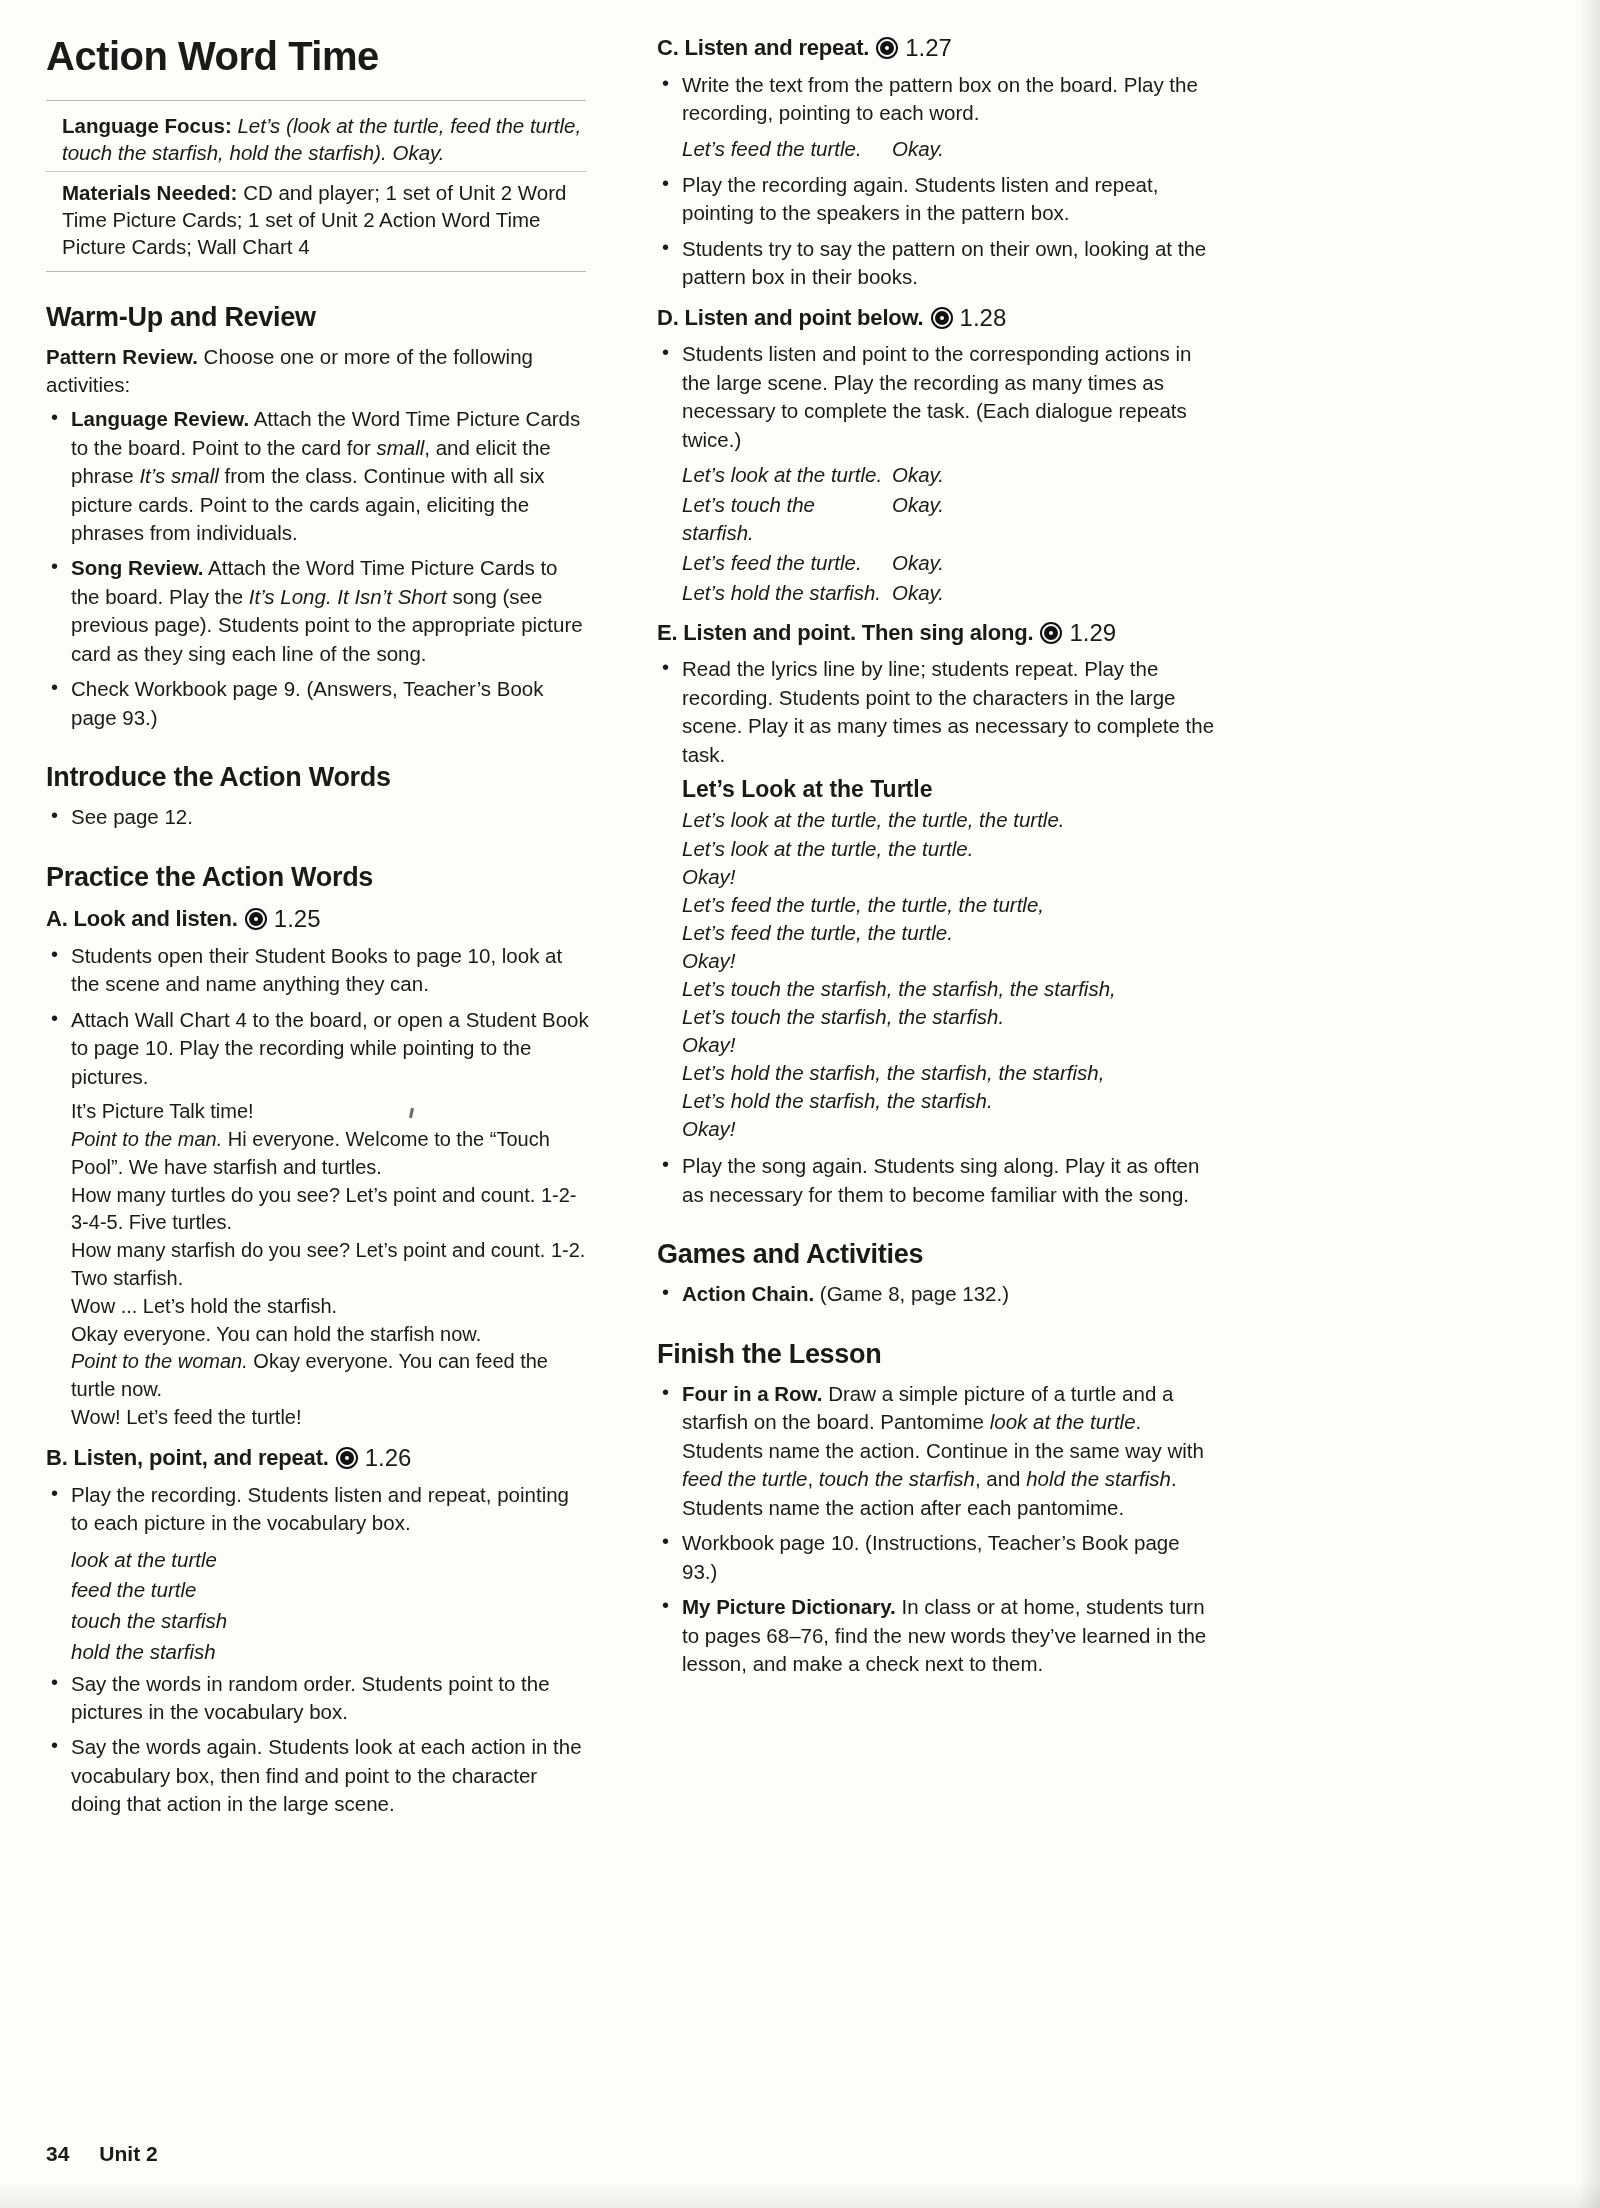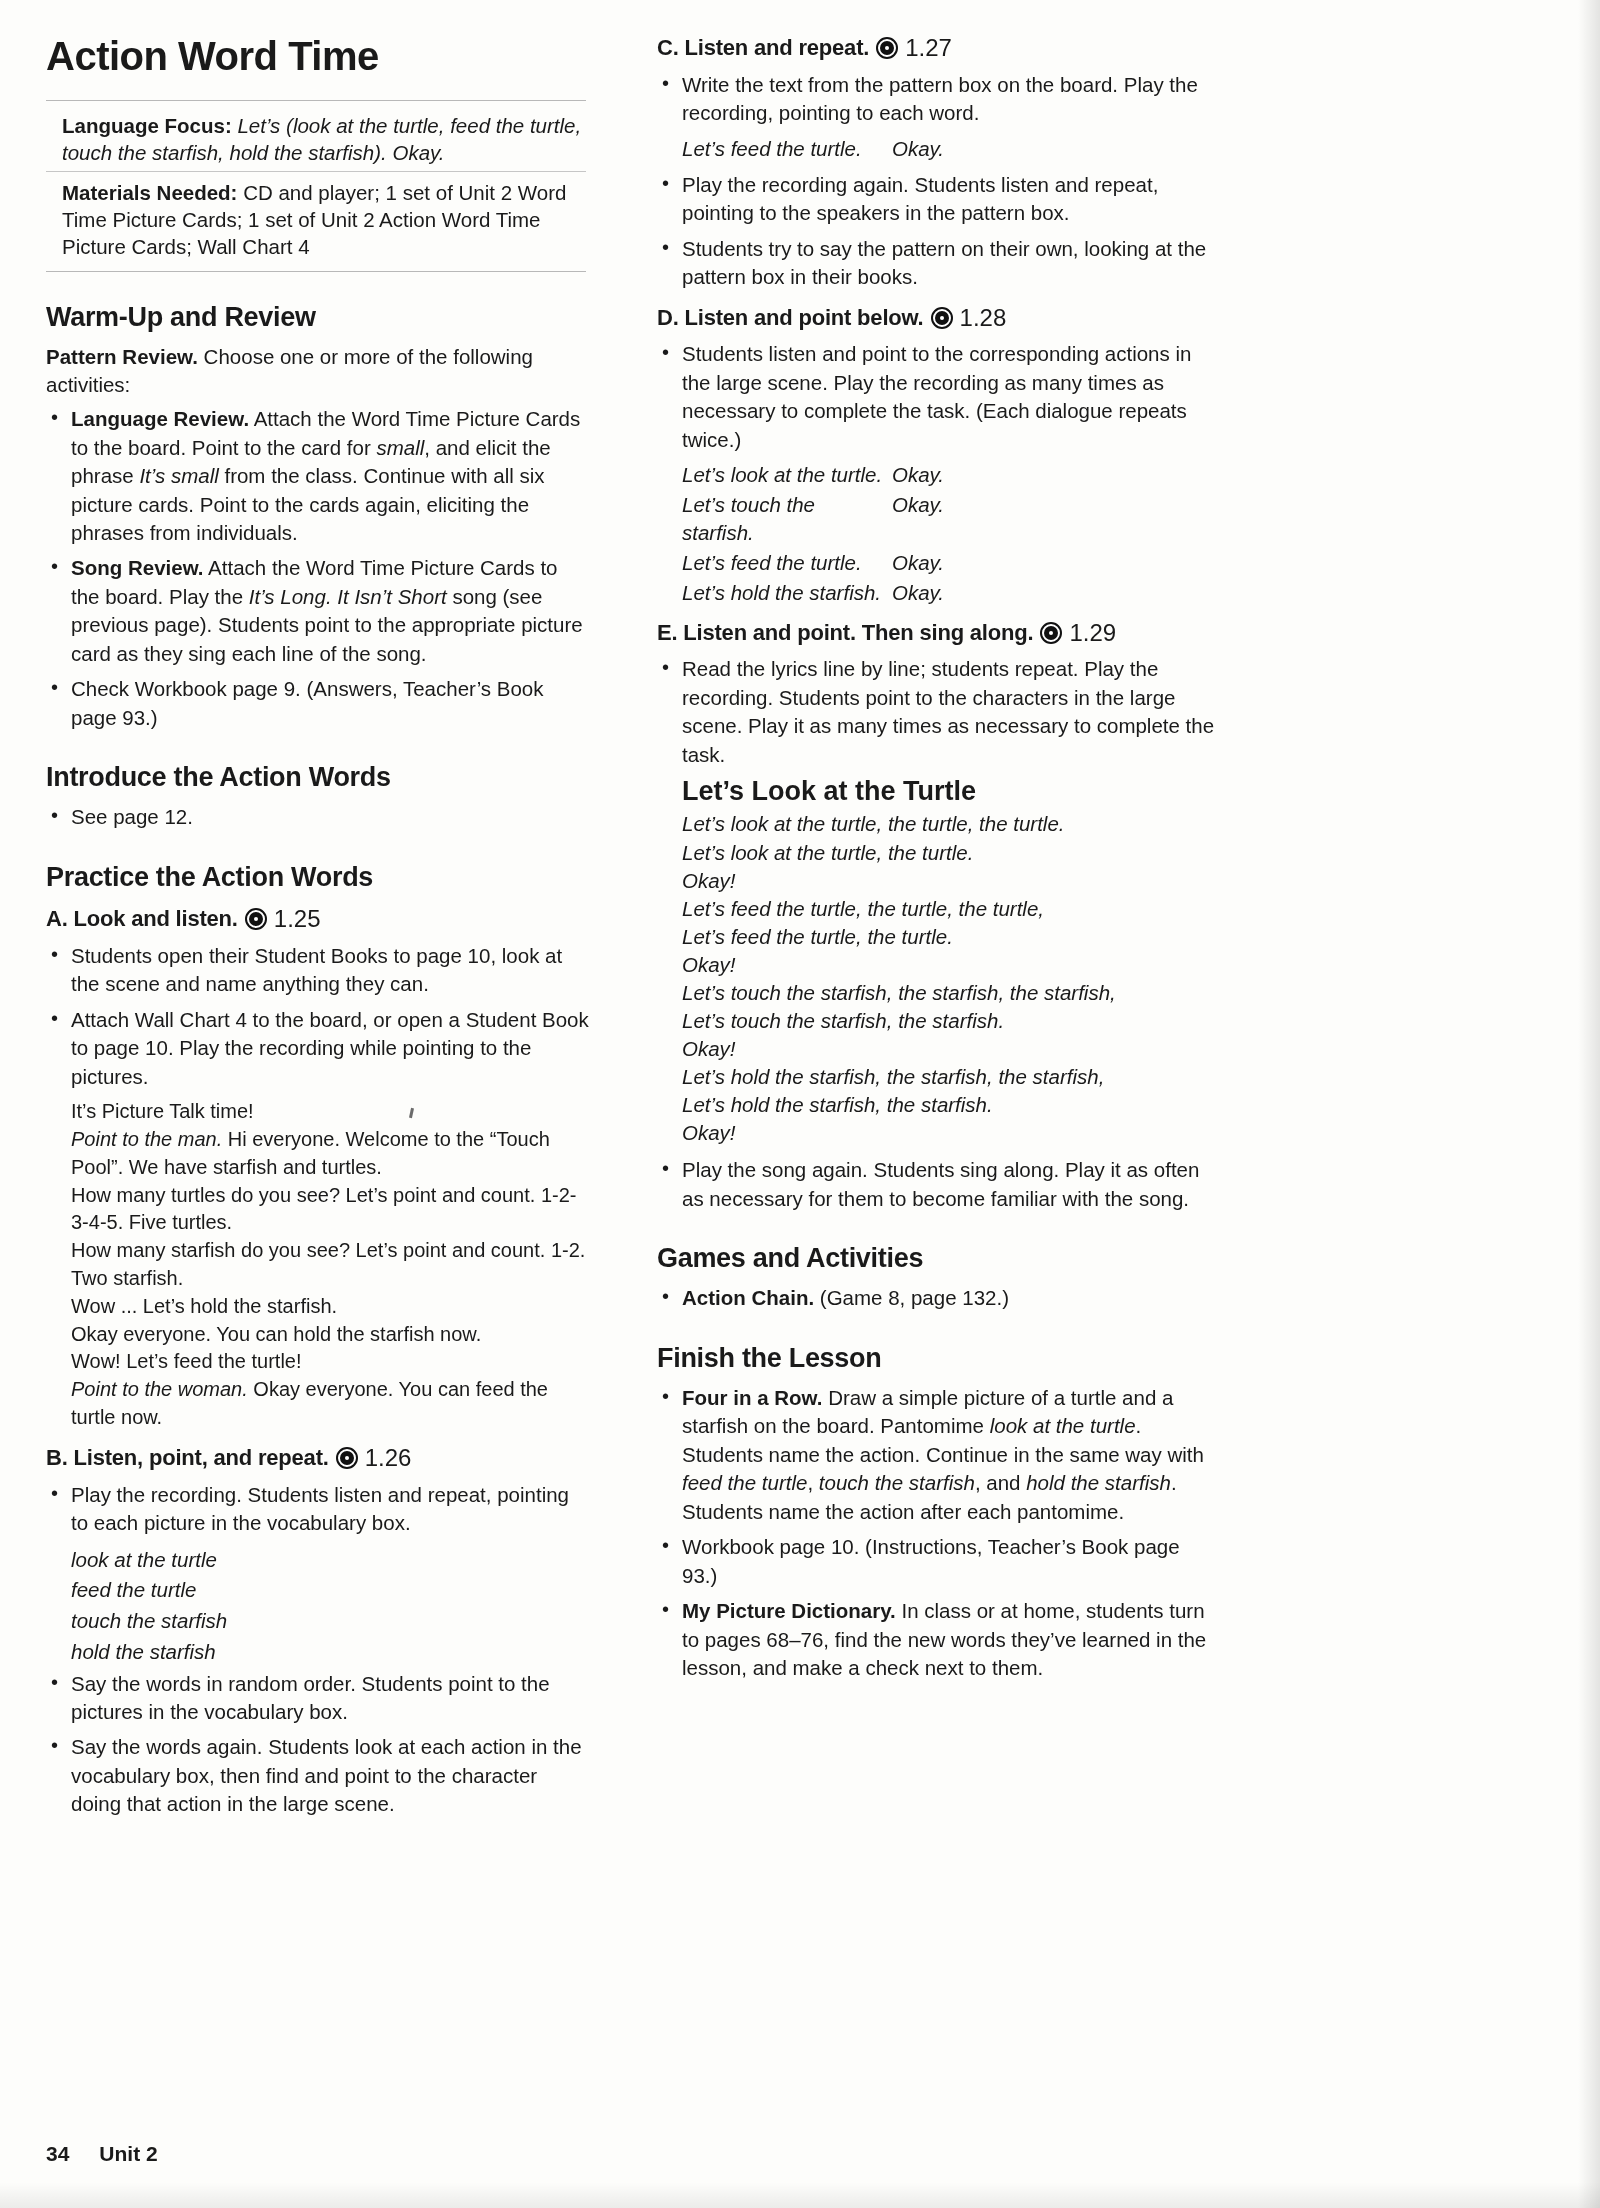--- a/index.html
+++ b/index.html
@@ -130,21 +130,21 @@
   .indent-block { margin-top: 3px; }
   .vocab-line {
     font-style: italic;
     font-size: 20.5px;
     line-height: 1.5;
     margin: 0 0 0 8px;
   }
 
   .lyr-title {
     font-weight: bold;
-    font-size: 27px;
+    font-size: 23px;
     margin: 4px 0 3px 0;
   }
   .lyr {
     font-style: italic;
     font-size: 20.5px;
     line-height: 1.37;
     margin: 0;
   }
 
   .cd {
@@ -244,22 +244,22 @@
           <li>Students open their Student Books to page 10, look at the scene and name anything they can.</li>
           <li>Attach Wall Chart 4 to the board, or open a Student Book to page 10. Play the recording while pointing to the pictures.</li>
         </ul>
       <div class="indent-block" id="a-script">
           <div class="plain-line" style="margin-left: 25px;"><span>It’s Picture Talk time!</span></div>
           <div class="plain-line" style="margin-left: 25px;"><i>Point to the man.</i><span> Hi everyone. Welcome to the “Touch Pool”. We have starfish and turtles.</span></div>
           <div class="plain-line" style="margin-left: 25px;"><span>How many turtles do you see? Let’s point and count. 1-2-3-4-5. Five turtles.</span></div>
           <div class="plain-line" style="margin-left: 25px;"><span>How many starfish do you see? Let’s point and count. 1-2. Two starfish.</span></div>
           <div class="plain-line" style="margin-left: 25px;"><span>Wow ... Let’s hold the starfish.</span></div>
           <div class="plain-line" style="margin-left: 25px;"><span>Okay everyone. You can hold the starfish now.</span></div>
+          <div class="plain-line" style="margin-left: 25px;"><i>Point to the woman.</i><span> Okay everyone. You can feed the turtle now.</span></div>
           <div class="plain-line" style="margin-left: 25px;"><span>Wow! Let’s feed the turtle!</span></div>
-          <div class="plain-line" style="margin-left: 25px;"><i>Point to the woman.</i><span> Okay everyone. You can feed the turtle now.</span></div>
         </div>
 
       <h3 class="sub">
         <span class="lbl">B. Listen, point, and repeat.</span>
         <span class="cd"></span>
         <span class="track">1.26</span>
       </h3>
       <ul class="bul">
         <li>Play the recording. Students listen and repeat, pointing to each picture in the vocabulary box.</li>
       </ul>

